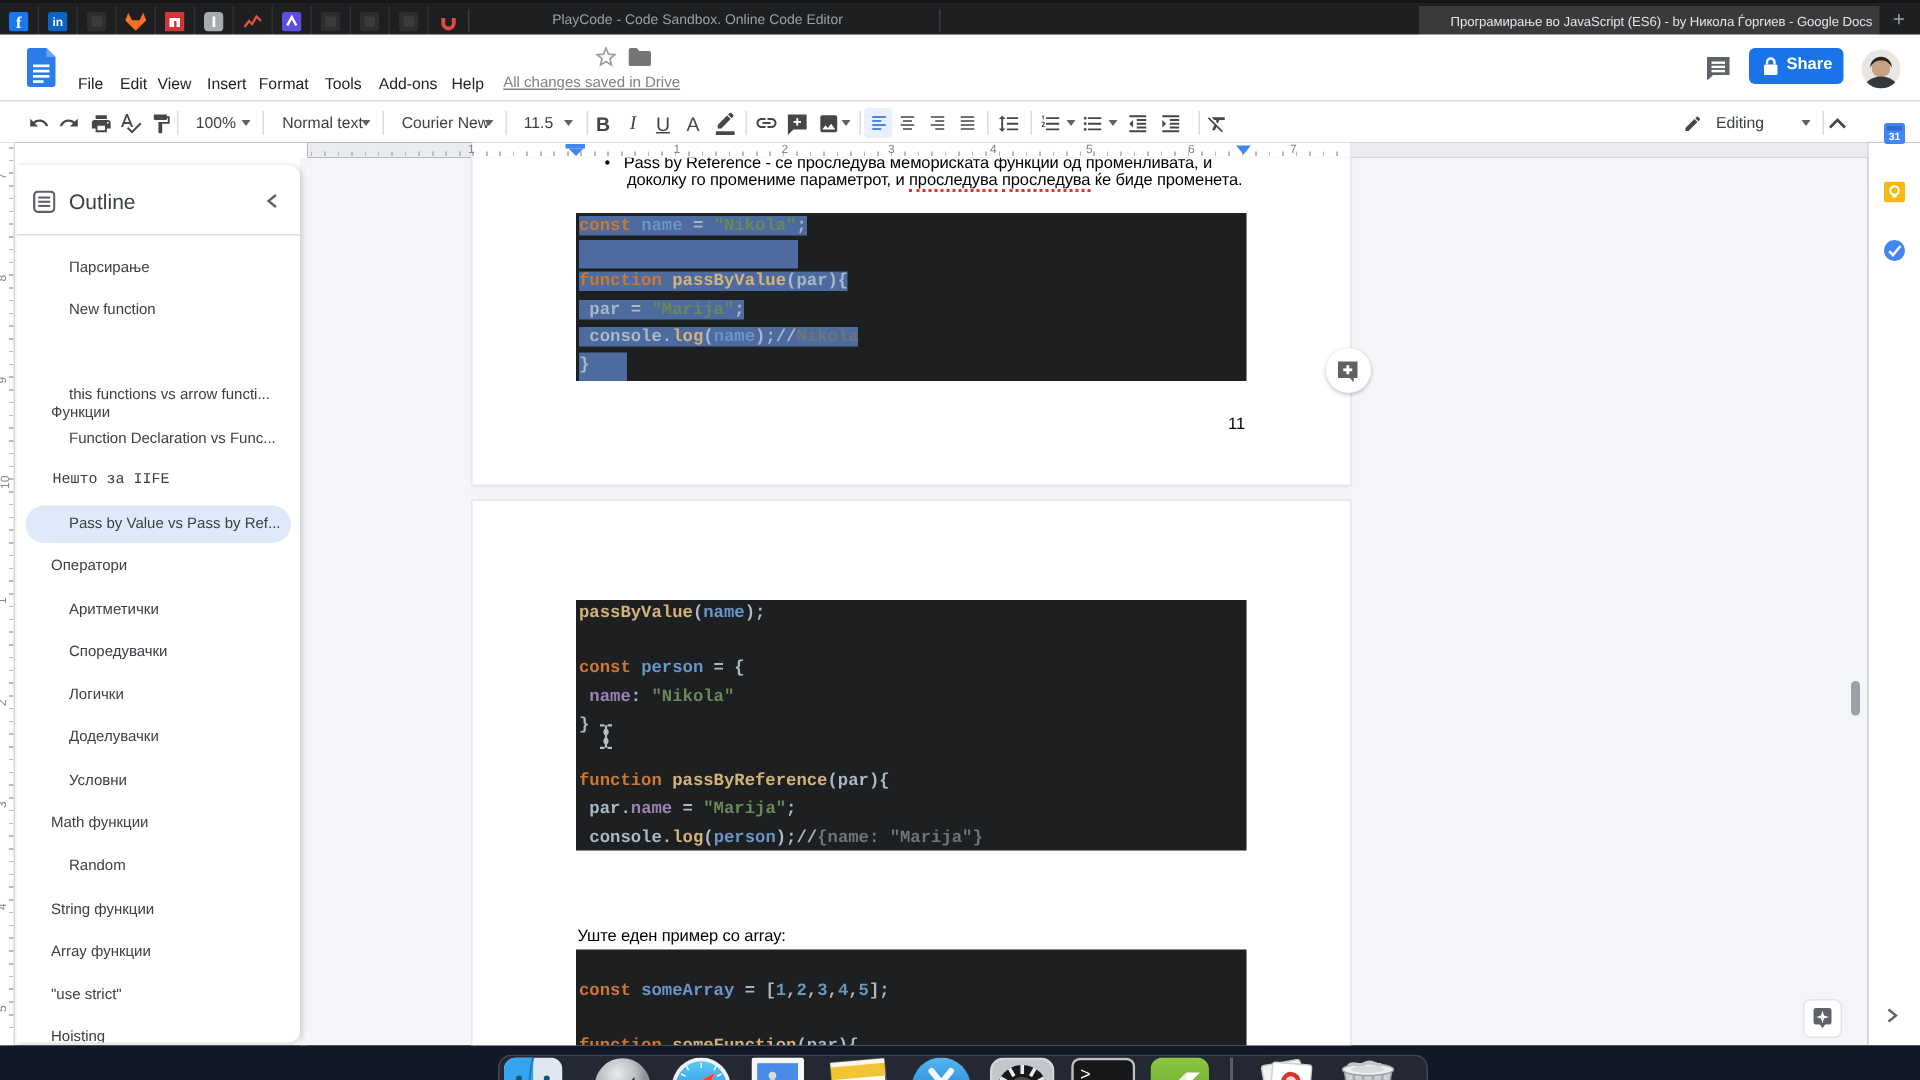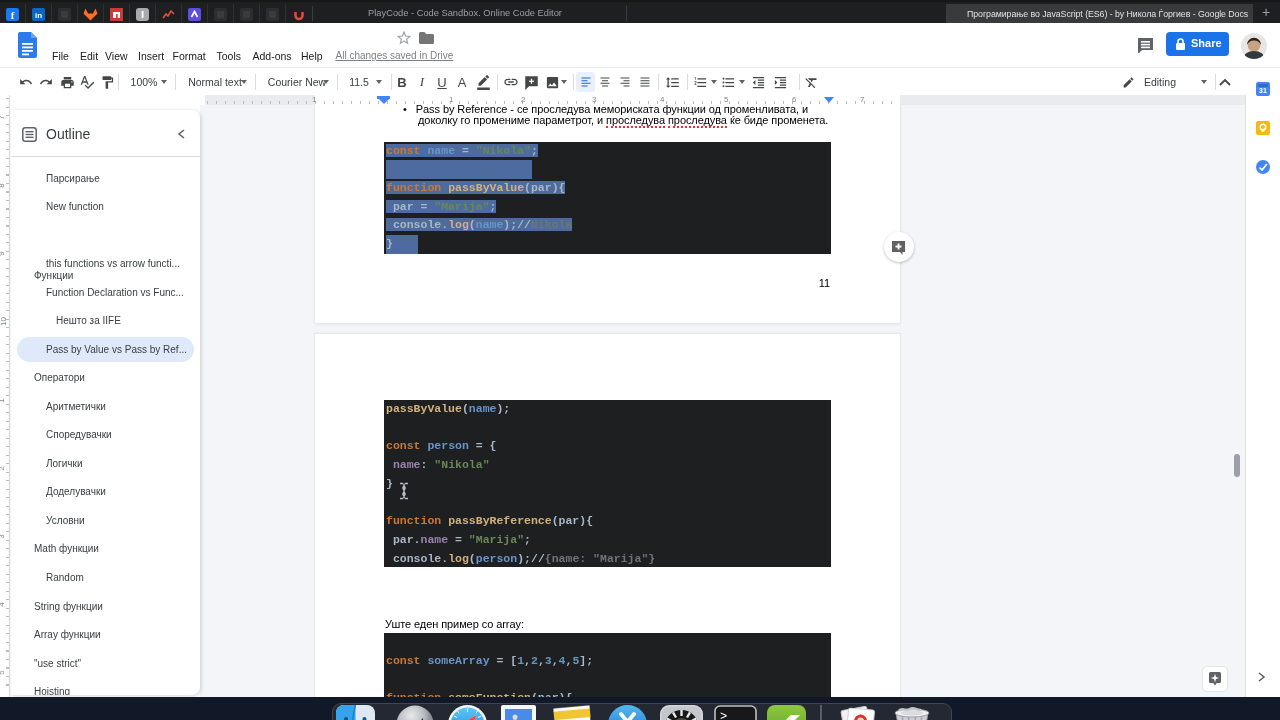--- a/index.html
+++ b/index.html
@@ -425,21 +425,21 @@
   <svg style="position:absolute;left:166px;top:19px;" width="9" height="10">
       <path d="M7 1 L2 5 L7 9" stroke="#5f6368" stroke-width="1.6" fill="none"></path>
     </svg>
   <div style="position:absolute;left:0;top:46px;width:189px;height:1px;background:#dadce0;"></div>
   <div style="position:absolute;left:6px;top:226.5px;width:177px;height:25px;border-radius:12.5px;background:#dfe9fa;"></div>
   <div class="oit" style="left:35px;top:63px;">Парсирање</div>
   <div class="oit" style="left:35px;top:91px;">New function</div>
   <div class="oit" style="left:23px;top:120px;margin-top:40px;">Функции</div>
   <div class="oit" style="left:35px;top:148px;">this functions vs arrow functi...</div>
   <div class="oit" style="left:35px;top:177px;">Function Declaration vs Func...</div>
-  <div class="oit" style="left:45px;top:205px;">Нешто за IIFE</div>
+  <div class="oit" style="left:24px;top:205px;font-family:Liberation Mono, monospace;">Нешто за IIFE</div>
   <div class="oit" style="left:35px;top:234px;">Pass by Value vs Pass by Ref...</div>
   <div class="oit" style="left:23px;top:262px;">Оператори</div>
   <div class="oit" style="left:35px;top:291px;">Аритметички</div>
   <div class="oit" style="left:35px;top:319px;">Споредувачки</div>
   <div class="oit" style="left:35px;top:348px;">Логички</div>
   <div class="oit" style="left:35px;top:376px;">Доделувачки</div>
   <div class="oit" style="left:35px;top:405px;">Условни</div>
   <div class="oit" style="left:23px;top:433px;">Math функции</div>
   <div class="oit" style="left:35px;top:462px;">Random</div>
   <div class="oit" style="left:23px;top:491px;">String функции</div>

